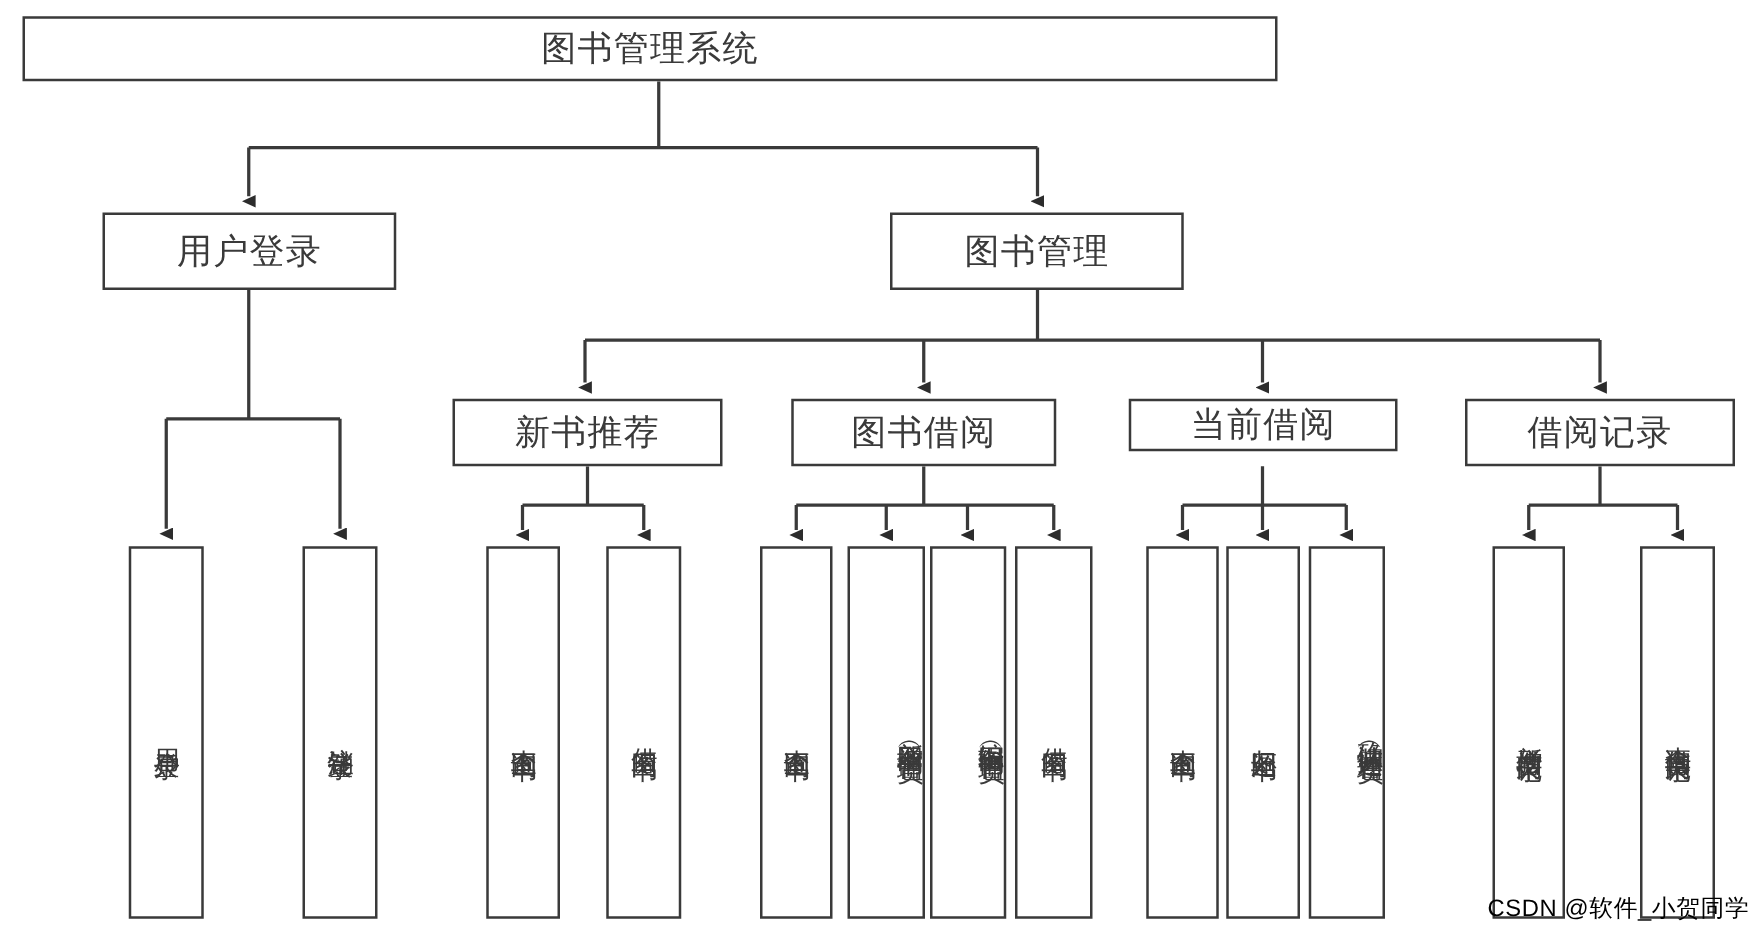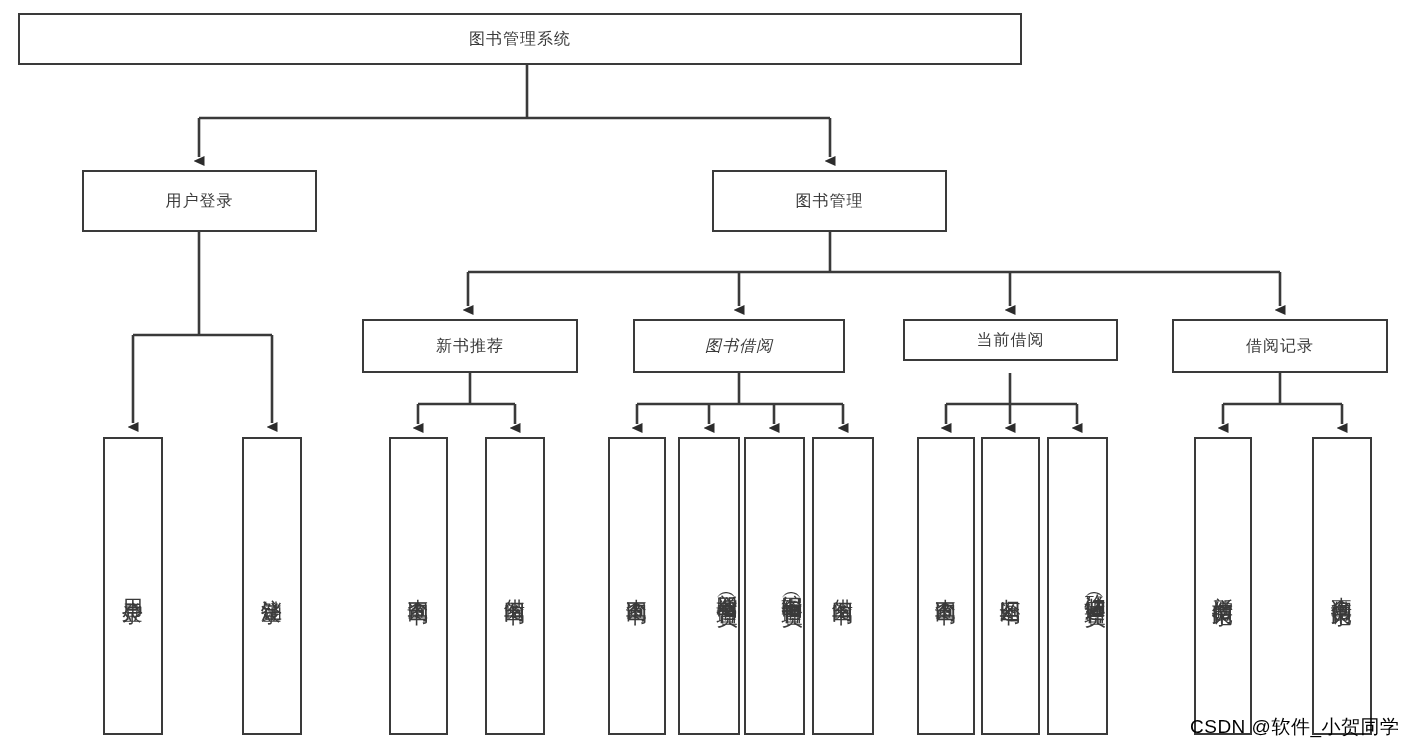--- a/index.html
+++ b/index.html
@@ -27,21 +27,21 @@
     position: absolute;
     box-sizing: border-box;
     border: 2px solid #3a3a3a;
     background: #ffffff;
     display: flex;
     align-items: center;
     justify-content: center;
     color: #3a3a3a;
   }
   .node-h {
-    font-size: 16px;
+    font-size: 28px;
     letter-spacing: 1px;
   }
   .node-v {
     writing-mode: vertical-rl;
     text-orientation: upright;
     font-size: 21px;
     letter-spacing: 2px;
     line-height: 1;
     padding: 4px 0;
   }
@@ -105,21 +105,21 @@
         <path d="M1342,404 L1342,424" marker-end="url(#arrow)"></path>
       </g>
   </svg>
 
   <div class="node node-h" style="left: 18px; top: 13px; width: 1004px; height: 52px;">图书管理系统</div>
 
   <div class="node node-h" style="left: 82px; top: 170px; width: 235px; height: 62px;">用户登录</div>
   <div class="node node-h" style="left: 712px; top: 170px; width: 235px; height: 62px;">图书管理</div>
 
   <div class="node node-h" style="left: 362px; top: 319px; width: 216px; height: 54px;">新书推荐</div>
-  <div class="node node-h" style="left: 633px; top: 319px; width: 212px; height: 54px; font-style: italic;">图书借阅</div>
+  <div class="node node-h" style="left: 633px; top: 319px; width: 212px; height: 54px;">图书借阅</div>
   <div class="node node-h" style="left: 903px; top: 319px; width: 215px; height: 42px;">当前借阅</div>
   <div class="node node-h" style="left: 1172px; top: 319px; width: 216px; height: 54px; text-align: right;">借阅记录</div>
 
   <div class="node node-v" style="left: 103px; top: 437px; width: 60px; height: 298px;">用户登录</div>
   <div class="node node-v" style="left: 242px; top: 437px; width: 60px; height: 298px;">注销登录</div>
   <div class="node node-v" style="left: 389px; top: 437px; width: 59px; height: 298px;">查询图书</div>
   <div class="node node-v" style="left: 485px; top: 437px; width: 60px; height: 298px;">借阅图书</div>
   <div class="node node-v" style="left: 608px; top: 437px; width: 58px; height: 298px;">查询图书</div>
   <div class="node node-v top-aligned" style="left: 678px; top: 437px; width: 62px; height: 298px;">新增图书（管理员）</div>
   <div class="node node-v top-aligned" style="left: 744px; top: 437px; width: 61px; height: 298px;">编辑图书（管理员）</div>

